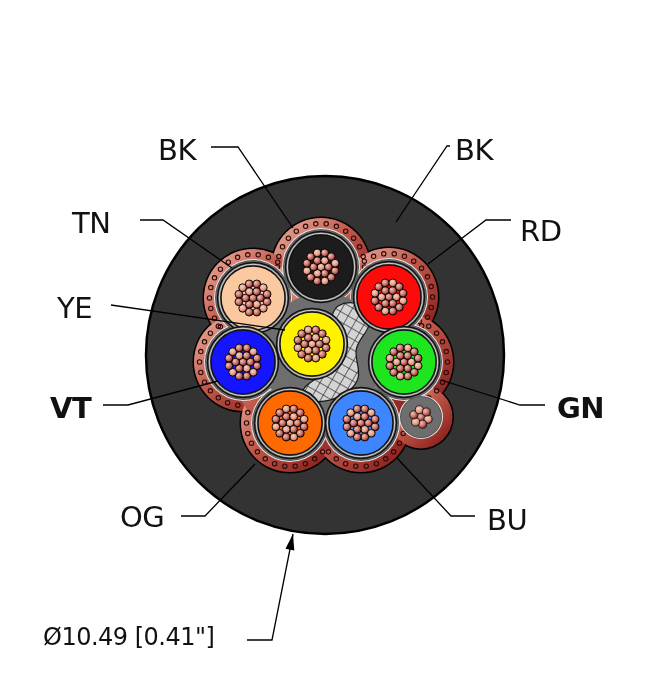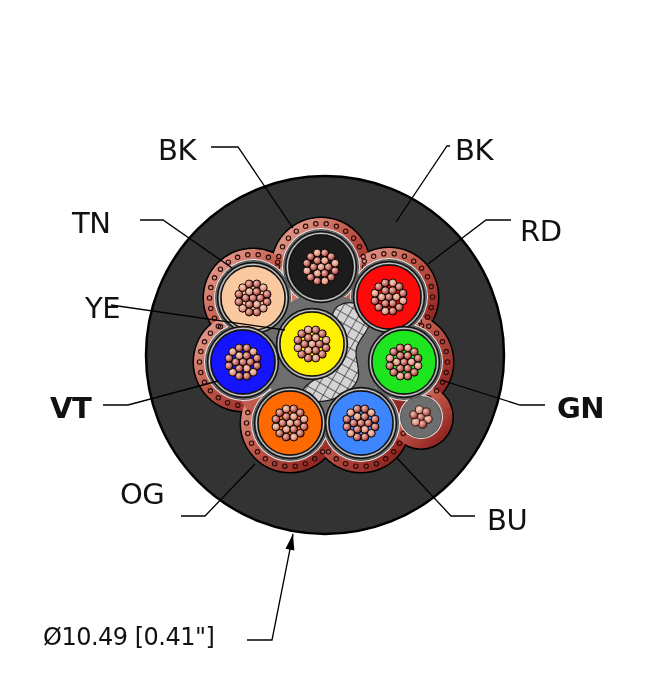--- a/index.html
+++ b/index.html
@@ -438,19 +438,19 @@
   <g id="dim-group">
       <polyline points="247,640 272,640 293,534" fill="none" stroke="#000" stroke-width="1.3"></polyline>
       <polygon points="293,534 294.304828615903,550.5694726012363 285.47641372532524,548.8204470097068" fill="#000"></polygon>
     </g>
 </svg>
 
 <div class="label" style="left:158px; top:136px;">BK</div>
 <div class="label" style="left:455px; top:136px;">BK</div>
 <div class="label" style="left:72px;  top:209px;">TN</div>
 <div class="label" style="left:520px; top:209px;margin-top:8px;">RD</div>
-<div class="label" style="left:57px;  top:294px;margin-left:28px;">YE</div>
+<div class="label" style="left:57px;  top:294px;">YE</div>
 <div class="label" style="left:50px;  top:394px;font-weight:bold;">VT</div>
 <div class="label" style="left:557px; top:394px;font-weight:bold;">GN</div>
-<div class="label" style="left:120px; top:480px;">OG</div>
+<div class="label" style="left:120px; top:503px;">OG</div>
 <div class="label" style="left:487px; top:506px;">BU</div>
 
 <div class="dim-label" style="left:43px; top:625px;">Ø10.49 [0.41"]</div>
 
 </body></html>

